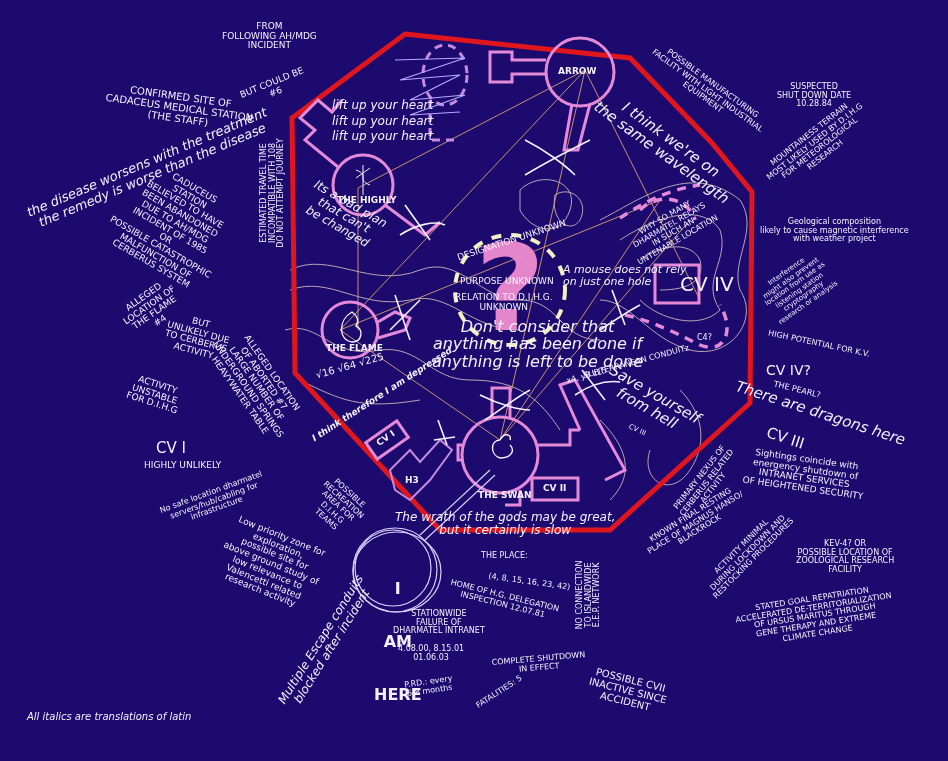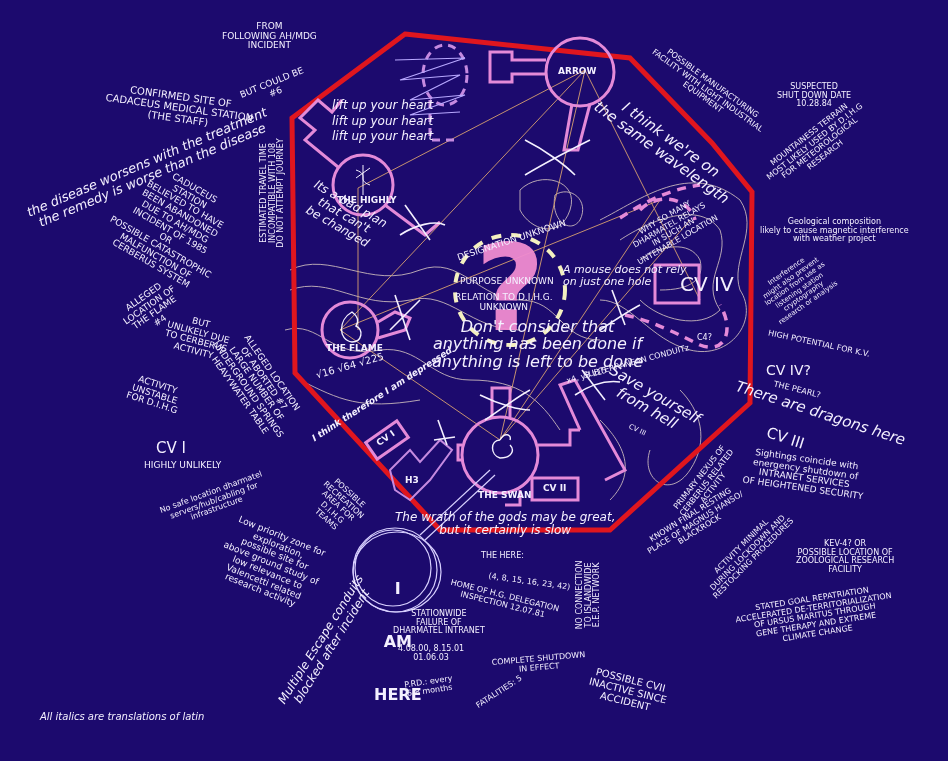--- a/index.html
+++ b/index.html
@@ -288,34 +288,34 @@
 <div class="lbl caps" style="left:796px;top:540px;font-size:8px;">KEV-4? OR
 POSSIBLE LOCATION OF
 ZOOLOGICAL RESEARCH
 FACILITY</div>
 <div class="lbl caps" style="left:736px;top:595px;font-size:8px;transform:rotate(-9deg);">STATED GOAL REPATRIATION
 ACCELERATED DE-TERRITORIALIZATION
 OF URSUS MARITUS THROUGH
 GENE THERAPY AND EXTREME
 CLIMATE CHANGE</div>
 
-<div class="lbl caps" style="left:481px;top:552px;font-size:8px;">THE HERE:</div>
+<div class="lbl caps" style="left:481px;top:552px;font-size:8px;">THE PLACE:</div>
 <div class="lbl caps" style="left:488px;top:578px;font-size:8px;transform:rotate(8deg);">(4, 8, 15, 16, 23, 42)</div>
 <div class="lbl caps" style="left:448px;top:592px;font-size:8px;transform:rotate(14deg);">HOME OF H.G. DELEGATION
 INSPECTION 12.07.81</div>
 <div class="lbl caps" style="left:555px;top:582px;font-size:8px;transform:rotate(-90deg);">NO CONNECTION
 TO ISLANDWIDE
 E.E.P. NETWORK</div>
 <div class="lbl caps" style="left:393px;top:610px;font-size:8px;">STATIONWIDE
 FAILURE OF
 DHARMATEL INTRANET</div>
 <div class="lbl caps" style="left:398px;top:645px;font-size:8px;">4.08.00, 8.15.01
 01.06.03</div>
 <div class="lbl small" style="left:405px;top:678px;transform:rotate(-8deg);">P.RD.: every
 6-8 months</div>
 <div class="lbl caps" style="left:492px;top:655px;font-size:8px;transform:rotate(-5deg);">COMPLETE SHUTDOWN
 IN EFFECT</div>
 <div class="lbl caps" style="left:473px;top:688px;font-size:8px;transform:rotate(-33deg);">FATALITIES: 5</div>
 <div class="lbl caps" style="left:588px;top:675px;font-size:10px;transform:rotate(14deg);">POSSIBLE CVII
 INACTIVE SINCE
 ACCIDENT</div>
 
-<div class="lbl ital" style="left:40px;top:712px;font-size:10px;">All italics are translations of latin</div>
+<div class="lbl ital" style="left:27px;top:712px;font-size:10px;">All italics are translations of latin</div>
 
 </body></html>

